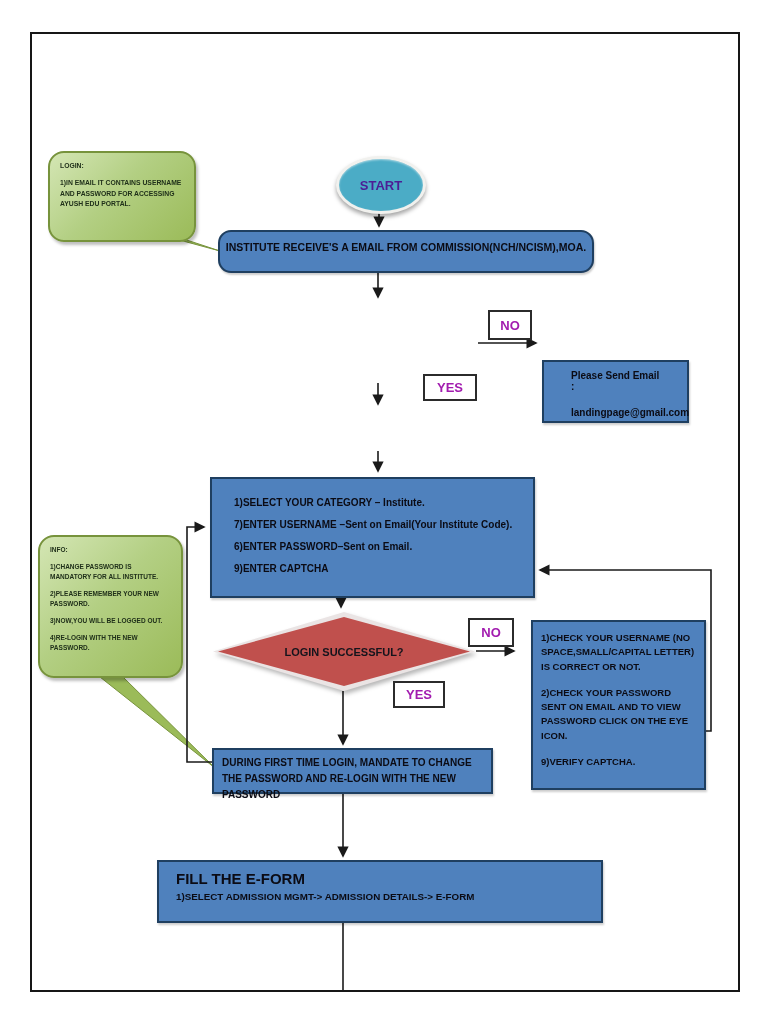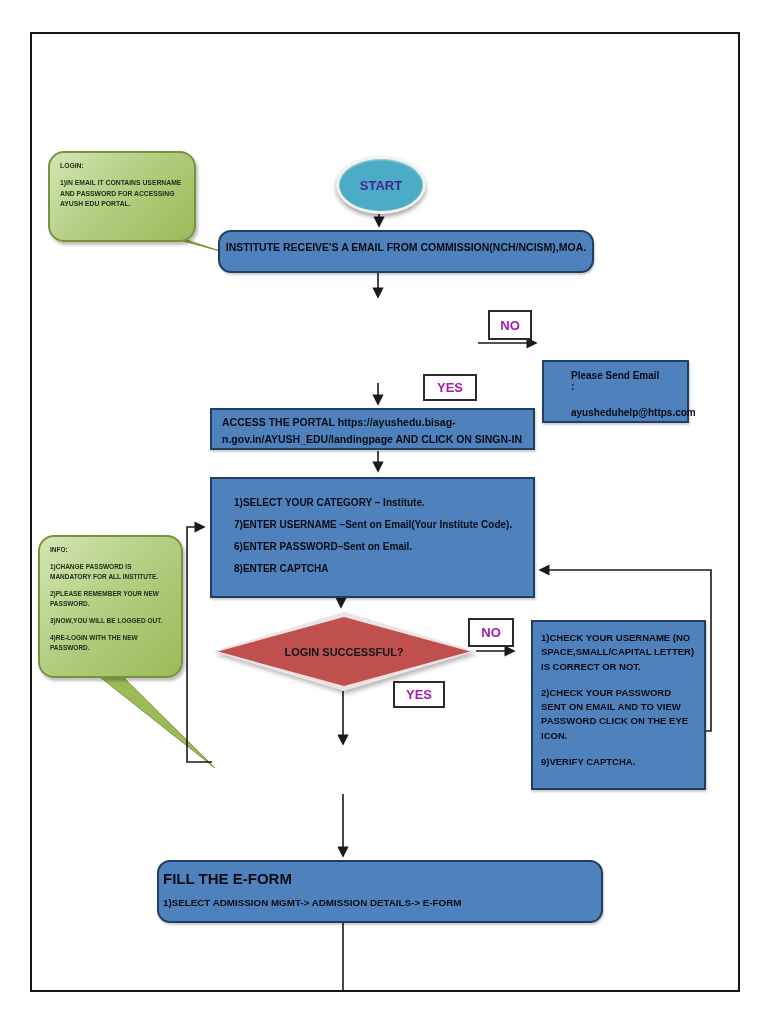--- a/index.html
+++ b/index.html
@@ -86,34 +86,30 @@
   <div class="abs whitebox" style="left:488px;top:310px;width:44px;height:30px;">
     <span>NO</span>
   </div>
   <div class="abs whitebox" style="left:423px;top:374px;width:54px;height:27px;">
     <span>YES</span>
   </div>
 
   <div class="abs bluebox" style="left:542px;top:320px;width:147px;height:63px;font-size:10px;
        padding:8px 27px;line-height:1.1;margin-top:40px;">
     <div>Please Send Email :</div>
-    <div style="margin-top:15px;">ayusheduhelp@https.com</div>
+    <div style="margin-top:15px;">landingpage@gmail.com</div>
   </div>
 
-  <div class="abs bluebox" style="left:210px;top:408px;width:325px;height:42px;font-size:10.5px;
-       padding:4px 10px;line-height:1.65;">
-    <span>ACCESS THE PORTAL  https://ayushedu.bisag-n.gov.in/AYUSH_EDU/landingpage  AND CLICK ON SINGN-IN</span>
-  </div>
 
   <div class="abs bluebox steps" style="left:210px;top:477px;width:325px;height:121px;font-size:10px;
        padding:18px 8px 0 22px;">
     <div>1)SELECT YOUR CATEGORY – Institute.</div>
     <div>7)ENTER USERNAME –Sent on Email(Your Institute Code).</div>
     <div>6)ENTER PASSWORD–Sent on Email.</div>
-    <div>8)ENTER CAPTCHA</div>
+    <div>9)ENTER CAPTCHA</div>
   </div>
 
   <div class="abs callout" style="left:38px;top:535px;width:145px;height:143px;font-size:6.5px;">
     <div class="hd">INFO:</div>
     <div class="ln">1)CHANGE PASSWORD IS MANDATORY FOR ALL INSTITUTE.</div>
     <div class="ln">2)PLEASE REMEMBER YOUR NEW PASSWORD.</div>
     <div class="ln">3)NOW,YOU WILL BE LOGGED OUT.</div>
     <div class="ln">4)RE-LOGIN WITH THE NEW PASSWORD.</div>
   </div>
 
@@ -130,19 +126,23 @@
     <span>YES</span>
   </div>
 
   <div class="abs bluebox checkbox-text" style="left:520px;top:620px;width:175px;height:170px;
        font-size:9.5px;padding:9px 8px;margin-left:11px;">
     <p>1)CHECK YOUR USERNAME (NO SPACE,SMALL/CAPITAL LETTER) IS CORRECT OR NOT.</p>
     <p>2)CHECK YOUR PASSWORD SENT ON EMAIL AND TO VIEW PASSWORD CLICK ON THE EYE ICON.</p>
     <p>9)VERIFY CAPTCHA.</p>
   </div>
 
+  <div class="abs bluebox" style="left:212px;top:748px;width:281px;height:46px;font-size:10px;
+       padding:5px 8px;line-height:1.6;">
+    <span>DURING FIRST TIME LOGIN, MANDATE TO CHANGE THE PASSWORD  AND RE-LOGIN WITH THE NEW PASSWORD</span>
+  </div>
 
-  <div class="abs bluebox" style="left:157px;top:860px;width:446px;height:63px;padding:8px 4px;border-radius:13px;">
+  <div class="abs bluebox" style="left:157px;top:860px;width:446px;height:63px;padding:8px 17px;">
     <div style="font-size:15px;">FILL THE E-FORM</div>
-    <div style="font-size:9.8px;margin-top:10px;">1)SELECT  ADMISSION MGMT-&gt; ADMISSION DETAILS-&gt; E-FORM</div>
+    <div style="font-size:9.8px;margin-top:4px;">1)SELECT  ADMISSION MGMT-&gt; ADMISSION DETAILS-&gt; E-FORM</div>
   </div>
 
 </div>
 
 </body></html>

